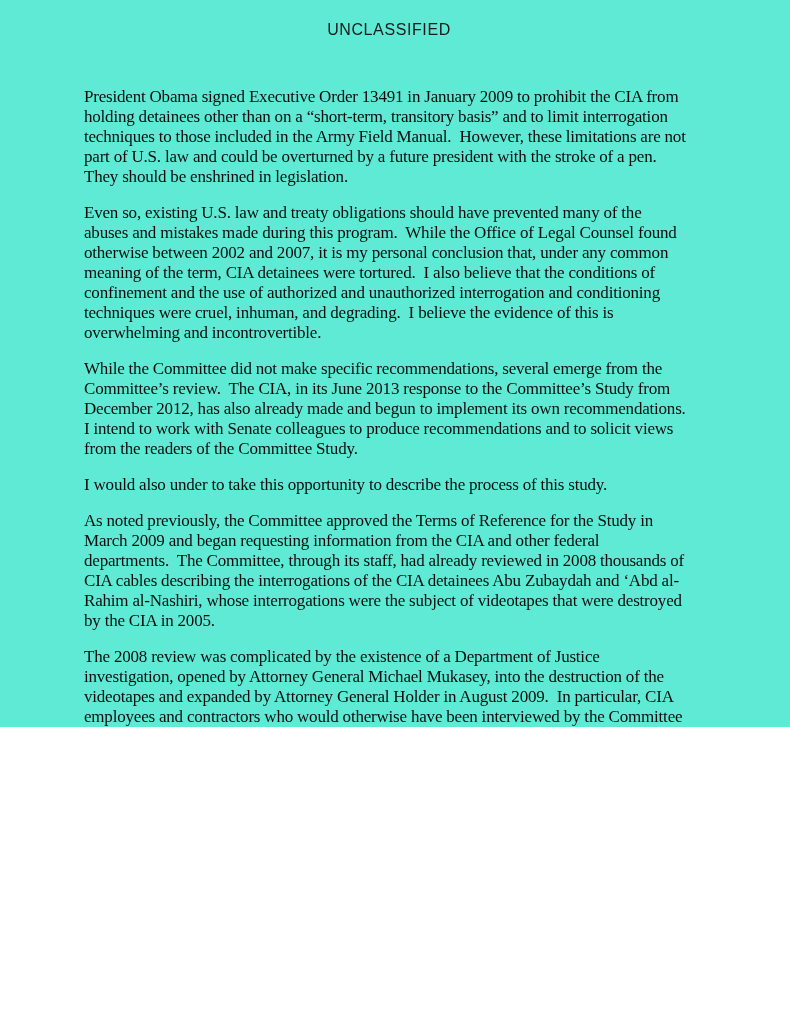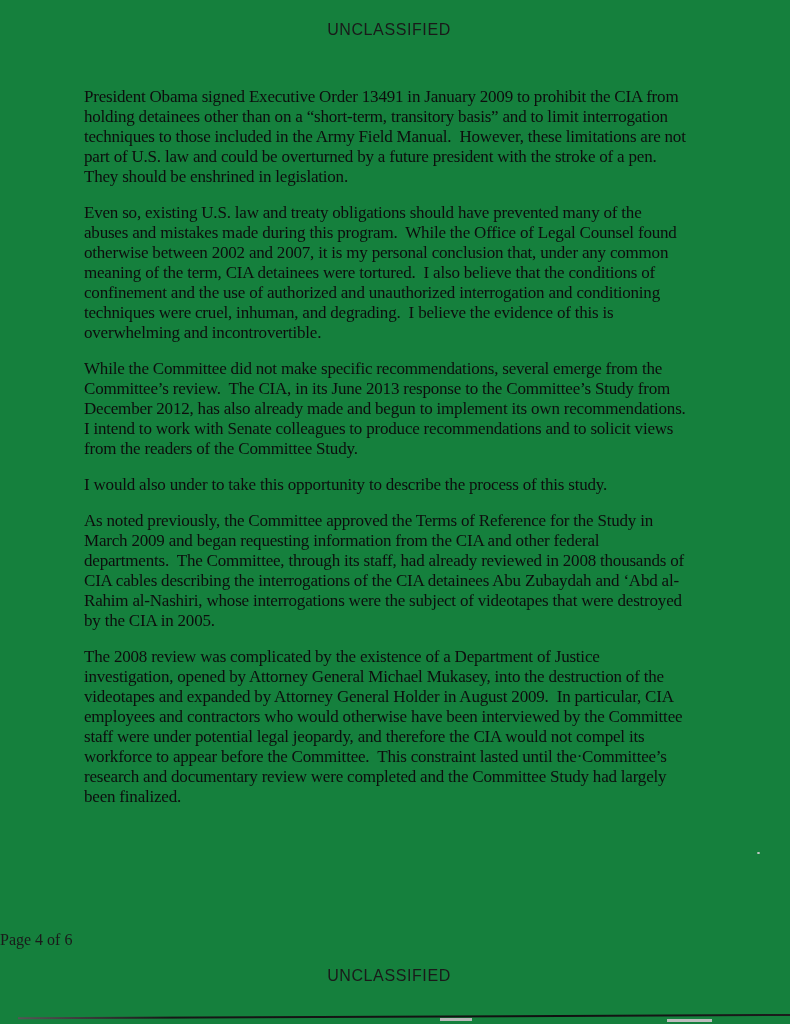--- a/index.html
+++ b/index.html
@@ -3,22 +3,22 @@
 <meta charset="utf-8">
 <style>
   html, body {
     margin: 0;
     padding: 0;
     background: #ffffff;
   }
   .page {
     position: relative;
     width: 790px;
-    height: 1024px;
-    background: #15803d;
+    height: 727px;
+    background: #5eead4;
     overflow: hidden;
     font-family: "Liberation Serif", serif;
     color: #111111;
   }
   .classification {
     position: absolute;
     left: 0;
     right: 12px;
     text-align: center;
     font-family: "Liberation Sans", sans-serif;

